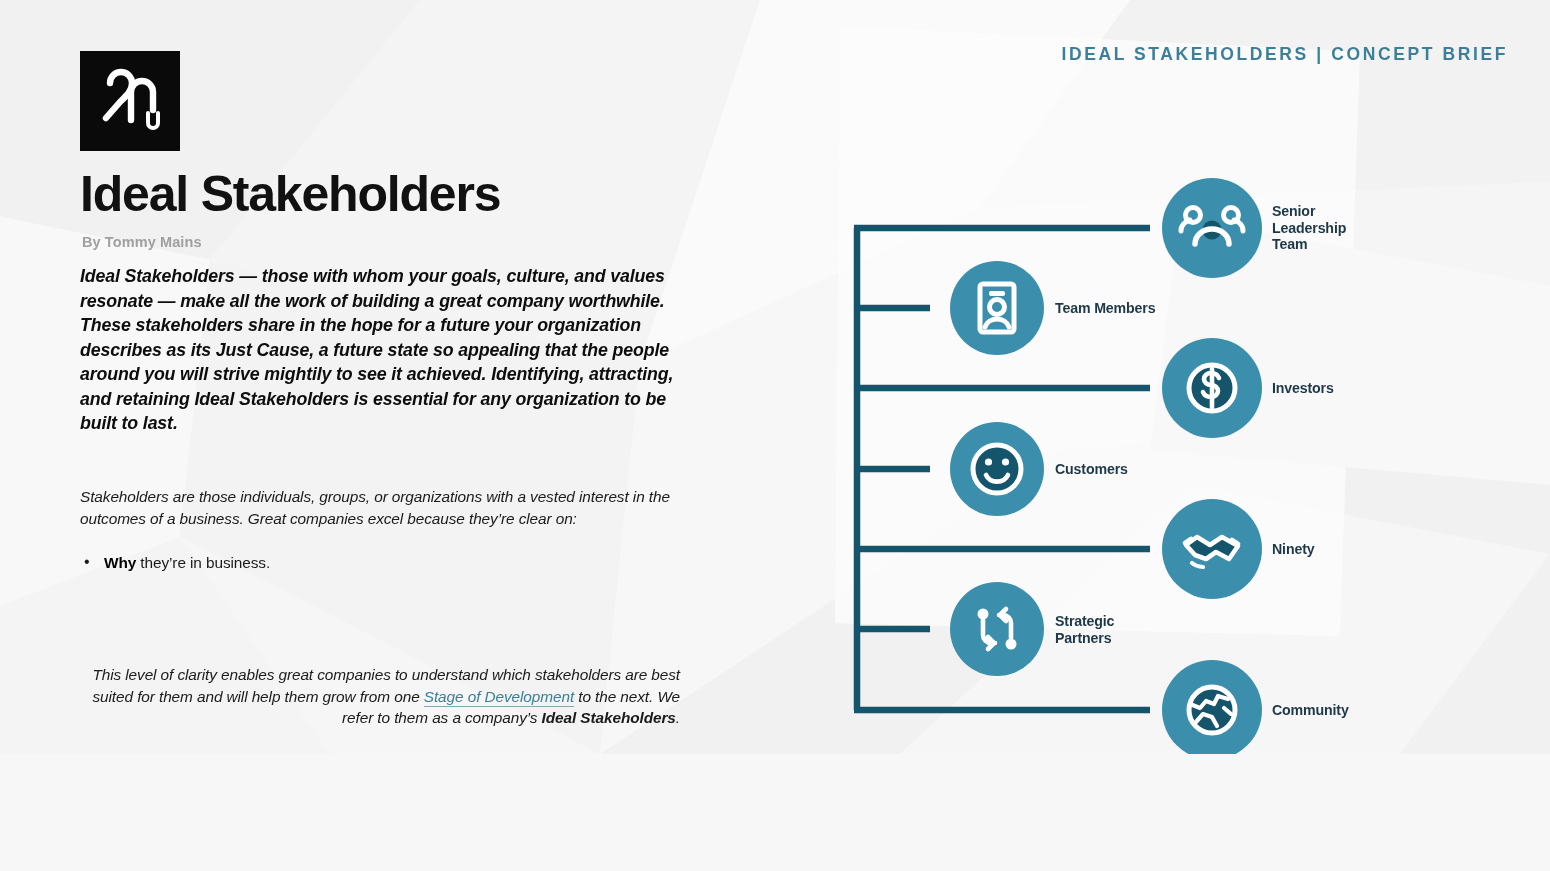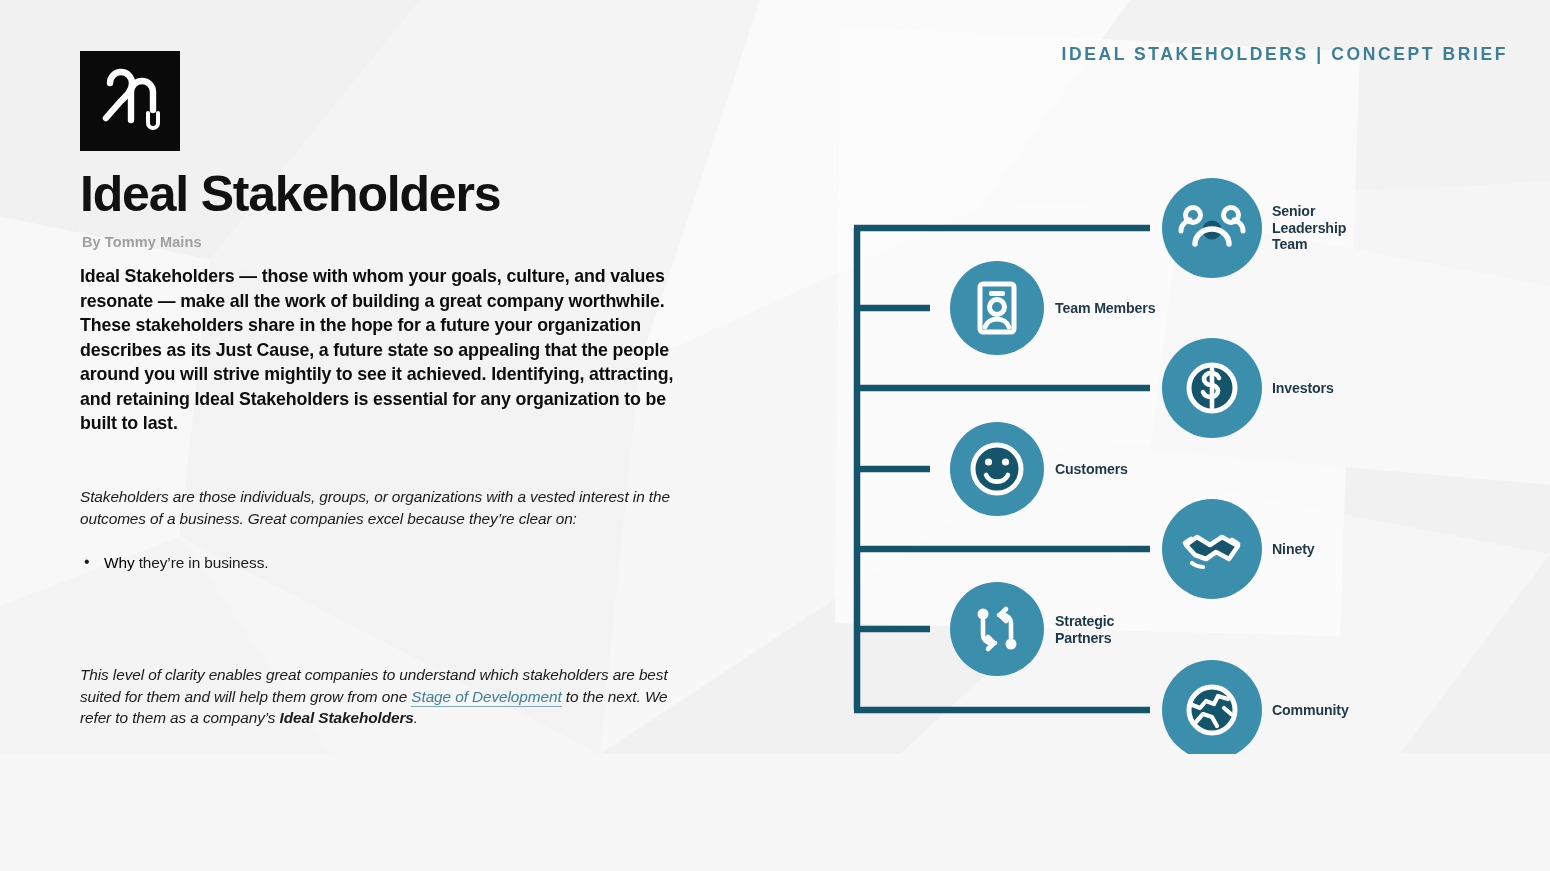--- a/index.html
+++ b/index.html
@@ -36,42 +36,42 @@
     font-size:50px;line-height:1.05;font-weight:bold;
     letter-spacing:-1.2px;color:#111111;
   }
   .byline{
     position:absolute;left:82px;top:234px;
     font-size:14.5px;font-weight:bold;color:#a0a0a0;letter-spacing:.1px;
   }
   .lede{
     position:absolute;left:80px;top:264px;width:600px;margin:0;
     font-size:17.8px;line-height:24.5px;font-weight:bold;
-    color:#0d0d0d;letter-spacing:-.15px;
+    color:#0d0d0d;letter-spacing:-.15px;font-style:italic;
   }
   .body-p{
     position:absolute;left:80px;width:600px;margin:0;
     font-size:15.4px;line-height:21.5px;color:#1b1b1b;letter-spacing:-.1px;font-style:italic;
   }
   #p-intro{top:486px;}
-  #p-outro{top:664px;}
+  #p-outro{top:664px;text-align:right;}
 
   ul.bullets{
     position:absolute;left:80px;top:552px;width:600px;
     margin:0;padding:0;list-style:none;
   }
   ul.bullets li{
     position:relative;padding-left:24px;margin-bottom:19px;
     font-size:15.4px;line-height:21px;color:#1b1b1b;letter-spacing:-.1px;
   }
   ul.bullets li::before{
     content:"•";position:absolute;left:4px;top:-1px;
     font-size:16px;color:#1b1b1b;
   }
-  ul.bullets b{font-weight:normal;color:#000;}
+  ul.bullets b{font-weight:bold;color:#000;}
   .lnk{
     color:#3d7f99;text-decoration:none;
     border-bottom:1px solid #7fa8b8;
     padding-bottom:1px;
   }
   .copyright{
     position:absolute;left:80px;top:820px;
     font-size:10px;color:#4a4a4a;letter-spacing:.1px;
   }
   .pagenum{

